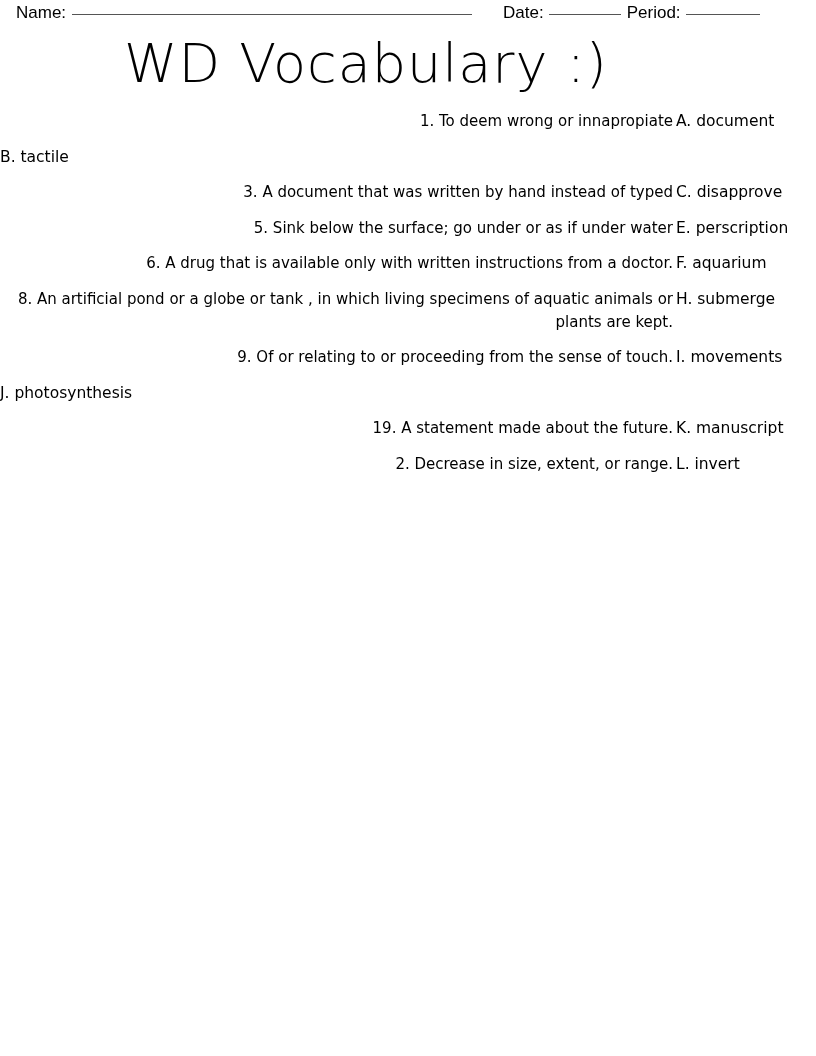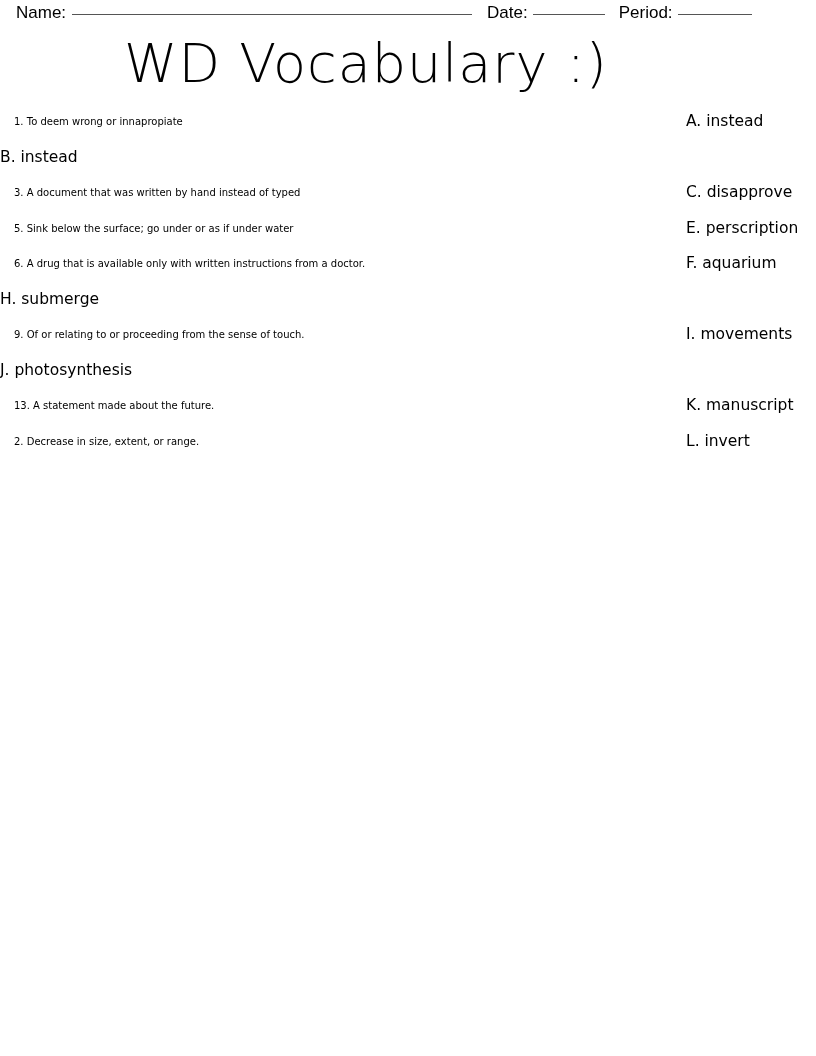--- a/index.html
+++ b/index.html
@@ -41,22 +41,22 @@
     border-bottom: 1px solid #555;
     position: relative;
     top: -3px;
     height: 13px;
     font-size: 0;
     line-height: 0;
   }
   .blank-name  { width: 400px; margin-left: 6px; }
   .blank-date  { width: 72px;  margin-left: 5px; }
   .blank-period{ width: 74px;  margin-left: 5px; }
-  .gap-date    { margin-left: 15px; }
-  .gap-period  { margin-left: 14px; }
+  .gap-date    { margin-left: 31px; }
+  .gap-period  { margin-left: 6px; }
 
   
   .title {
     position: absolute;
     top: 32px;
     left: 0px;
     width: 732px;
     text-align: center;
     font-family: "DejaVu Sans", sans-serif;
     font-weight: 300;
@@ -76,25 +76,25 @@
   .match-row {
     display: flex;
     align-items: flex-start;
     justify-content: space-between;
     margin-bottom: 12.5px;
   }
   .question {
     flex: 0 0 672px;
     max-width: 672px;
     font-family: "DejaVu Sans", sans-serif;
-    font-size: 10px;
+    font-size: 15px;
     line-height: 23px;
     color: #000;
-    text-align: left;
-    padding-left: 14px;
+    text-align: right;
+    padding-left: 1px;
   }
   .answer {
     flex: 0 0 140px;
     max-width: 140px;
     font-family: "DejaVu Sans", sans-serif;
     font-size: 15.5px;
     line-height: 23px;
     color: #000;
     text-align: left;
     white-space: nowrap;
@@ -111,59 +111,60 @@
   <span class="field-label gap-period">Period:</span>
   <span class="blank-line blank-period"></span>
 </div>
 
 <div class="title">WD Vocabulary :)</div>
 
 <div class="sheet">
 
   <div class="match-row">
     <div class="question">1. To deem wrong or innapropiate</div>
-    <div class="answer">A. instead</div>
+    <div class="answer">A. document</div>
   </div>
 
   <div class="match-row">
-    <div class="answer">B. instead</div>
+    <div class="answer">B. tactile</div>
   </div>
 
   <div class="match-row">
     <div class="question">3. A document that was written by hand instead of typed</div>
     <div class="answer">C. disapprove</div>
   </div>
 
 
   <div class="match-row">
     <div class="question">5. Sink below the surface; go under or as if under water</div>
     <div class="answer">E. perscription</div>
   </div>
 
   <div class="match-row">
     <div class="question">6. A drug that is available only with written instructions from a doctor.</div>
     <div class="answer">F. aquarium</div>
   </div>
 
 
   <div class="match-row">
+    <div class="question">8. An artificial pond or a globe or tank , in which living specimens of aquatic animals or plants are kept.</div>
     <div class="answer">H. submerge</div>
   </div>
 
   <div class="match-row">
     <div class="question">9. Of or relating to or proceeding from the sense of touch.</div>
     <div class="answer">I. movements</div>
   </div>
 
   <div class="match-row">
     <div class="answer">J. photosynthesis</div>
   </div>
 
   <div class="match-row">
-    <div class="question">13. A statement made about the future.</div>
+    <div class="question">19. A statement made about the future.</div>
     <div class="answer">K. manuscript</div>
   </div>
 
   <div class="match-row">
     <div class="question">2. Decrease in size, extent, or range.</div>
     <div class="answer">L. invert</div>
   </div>
 
 </div>
 

